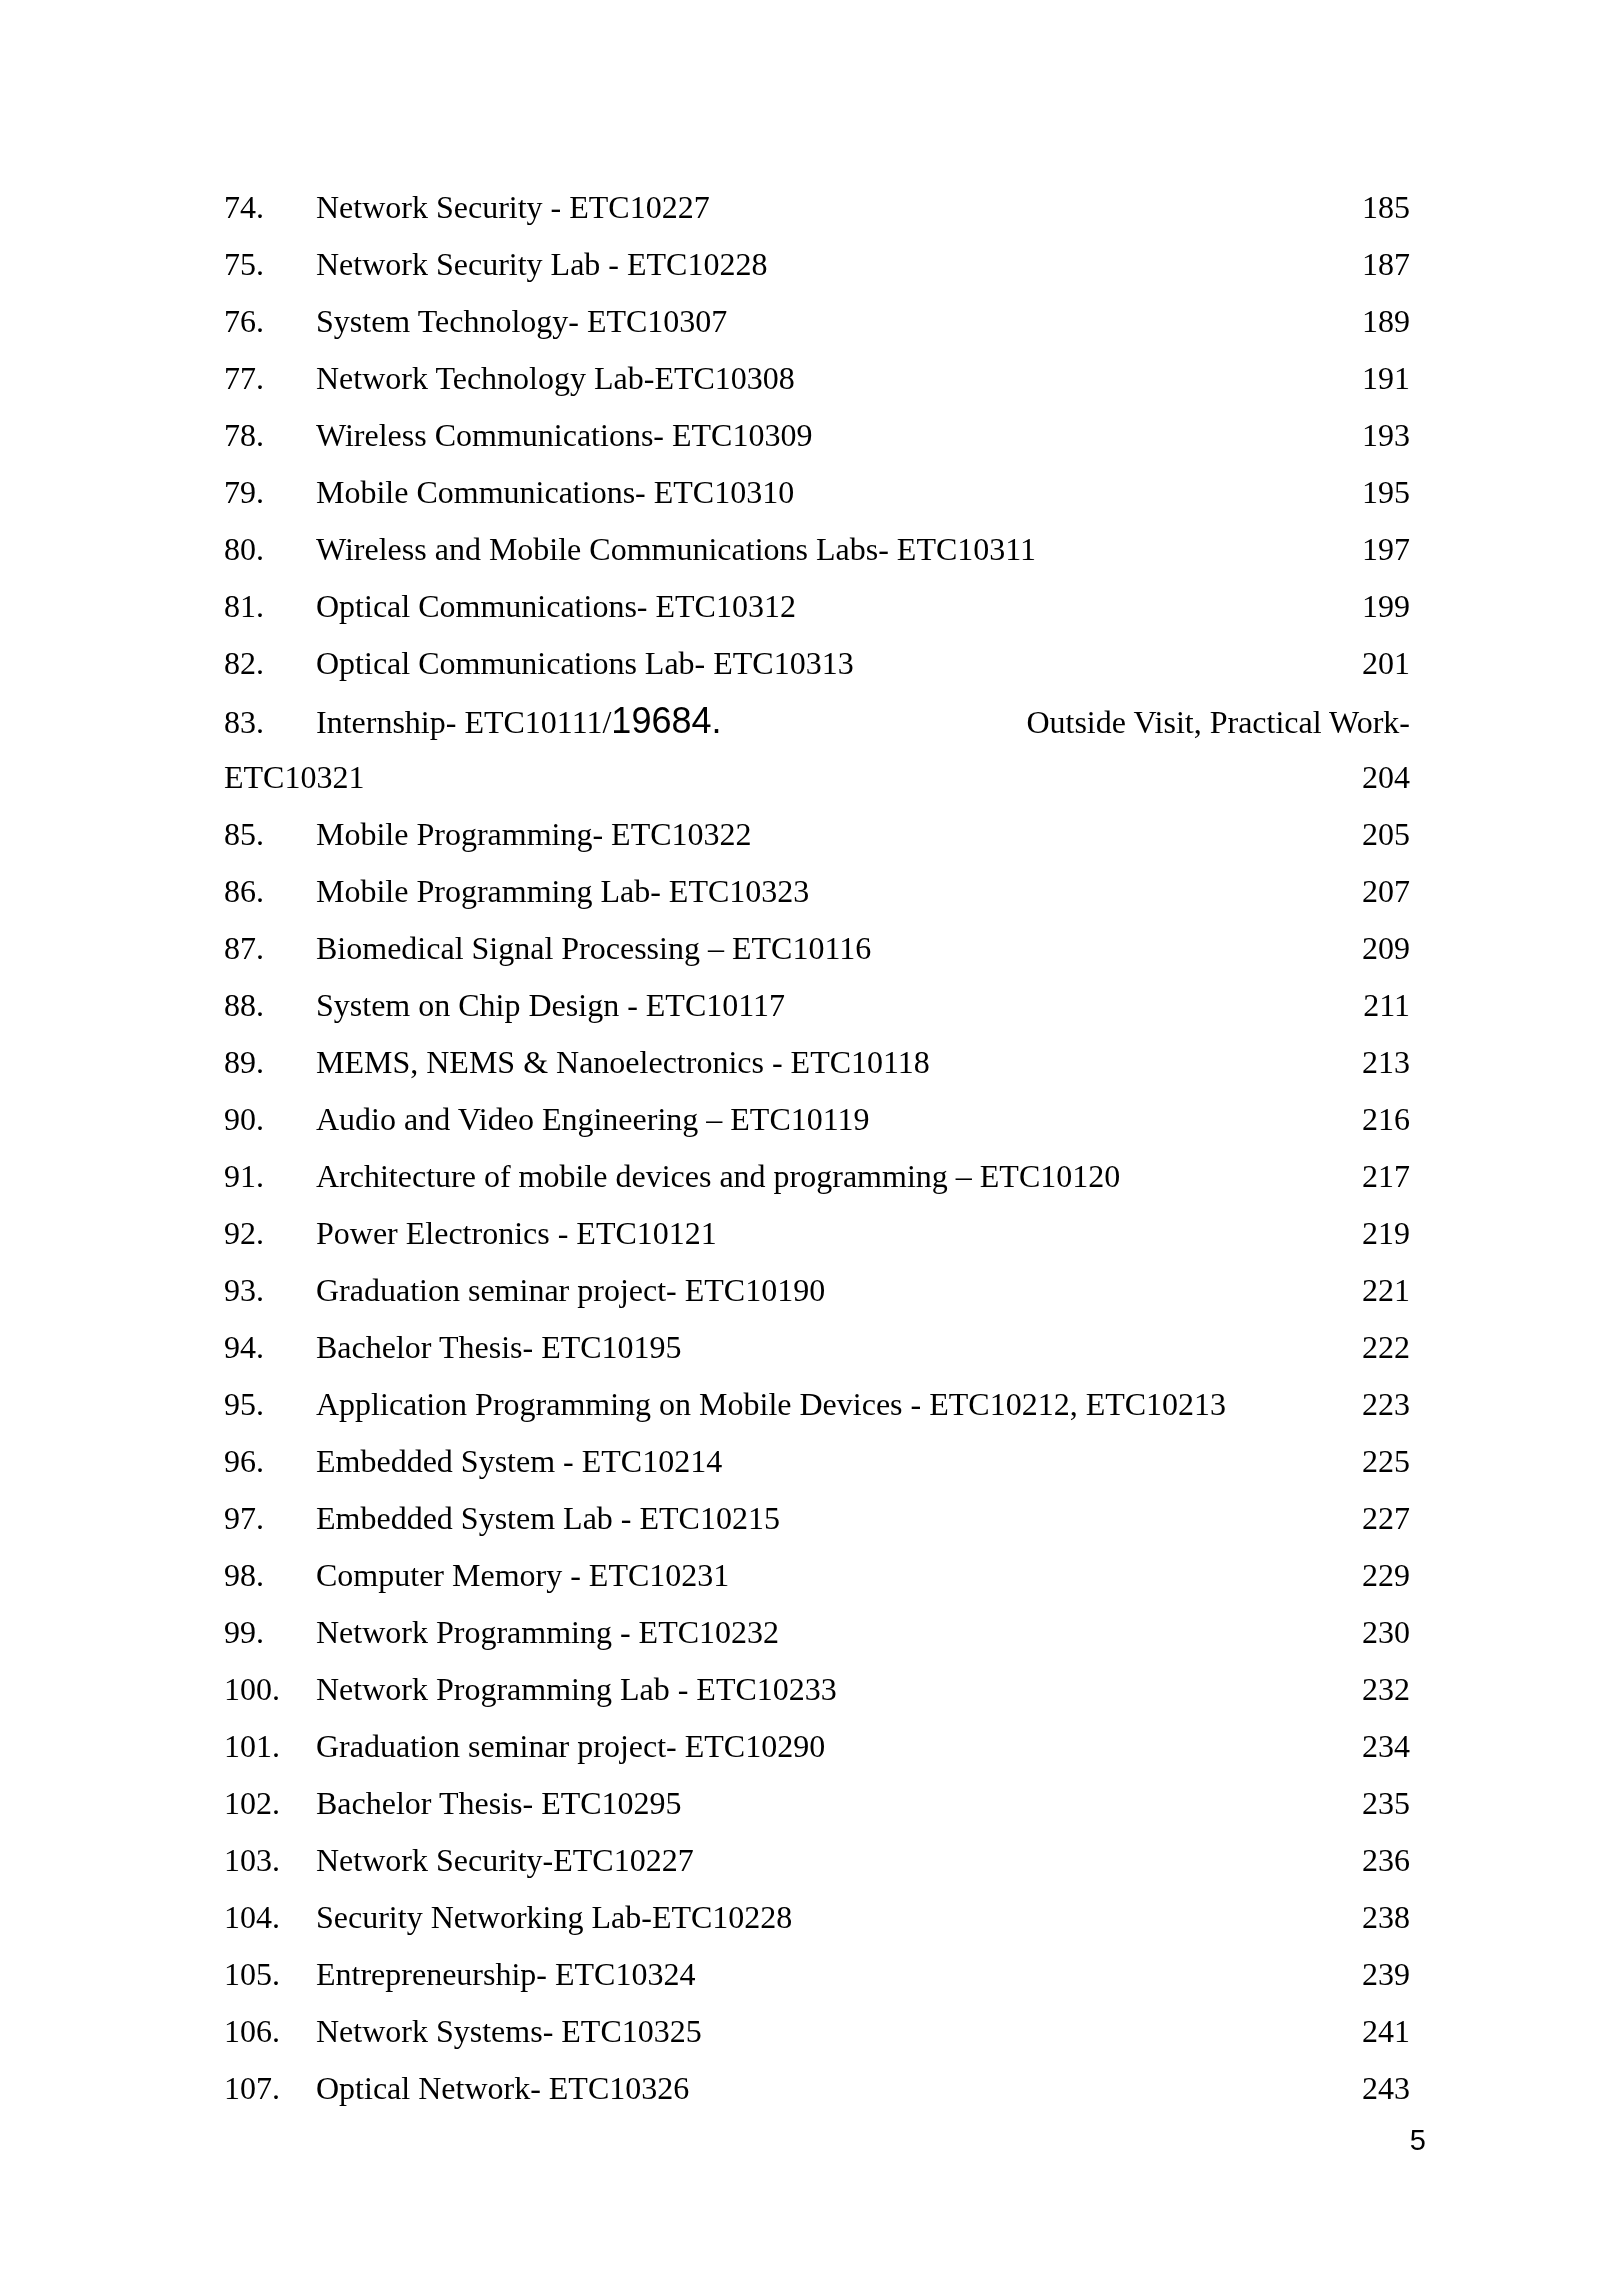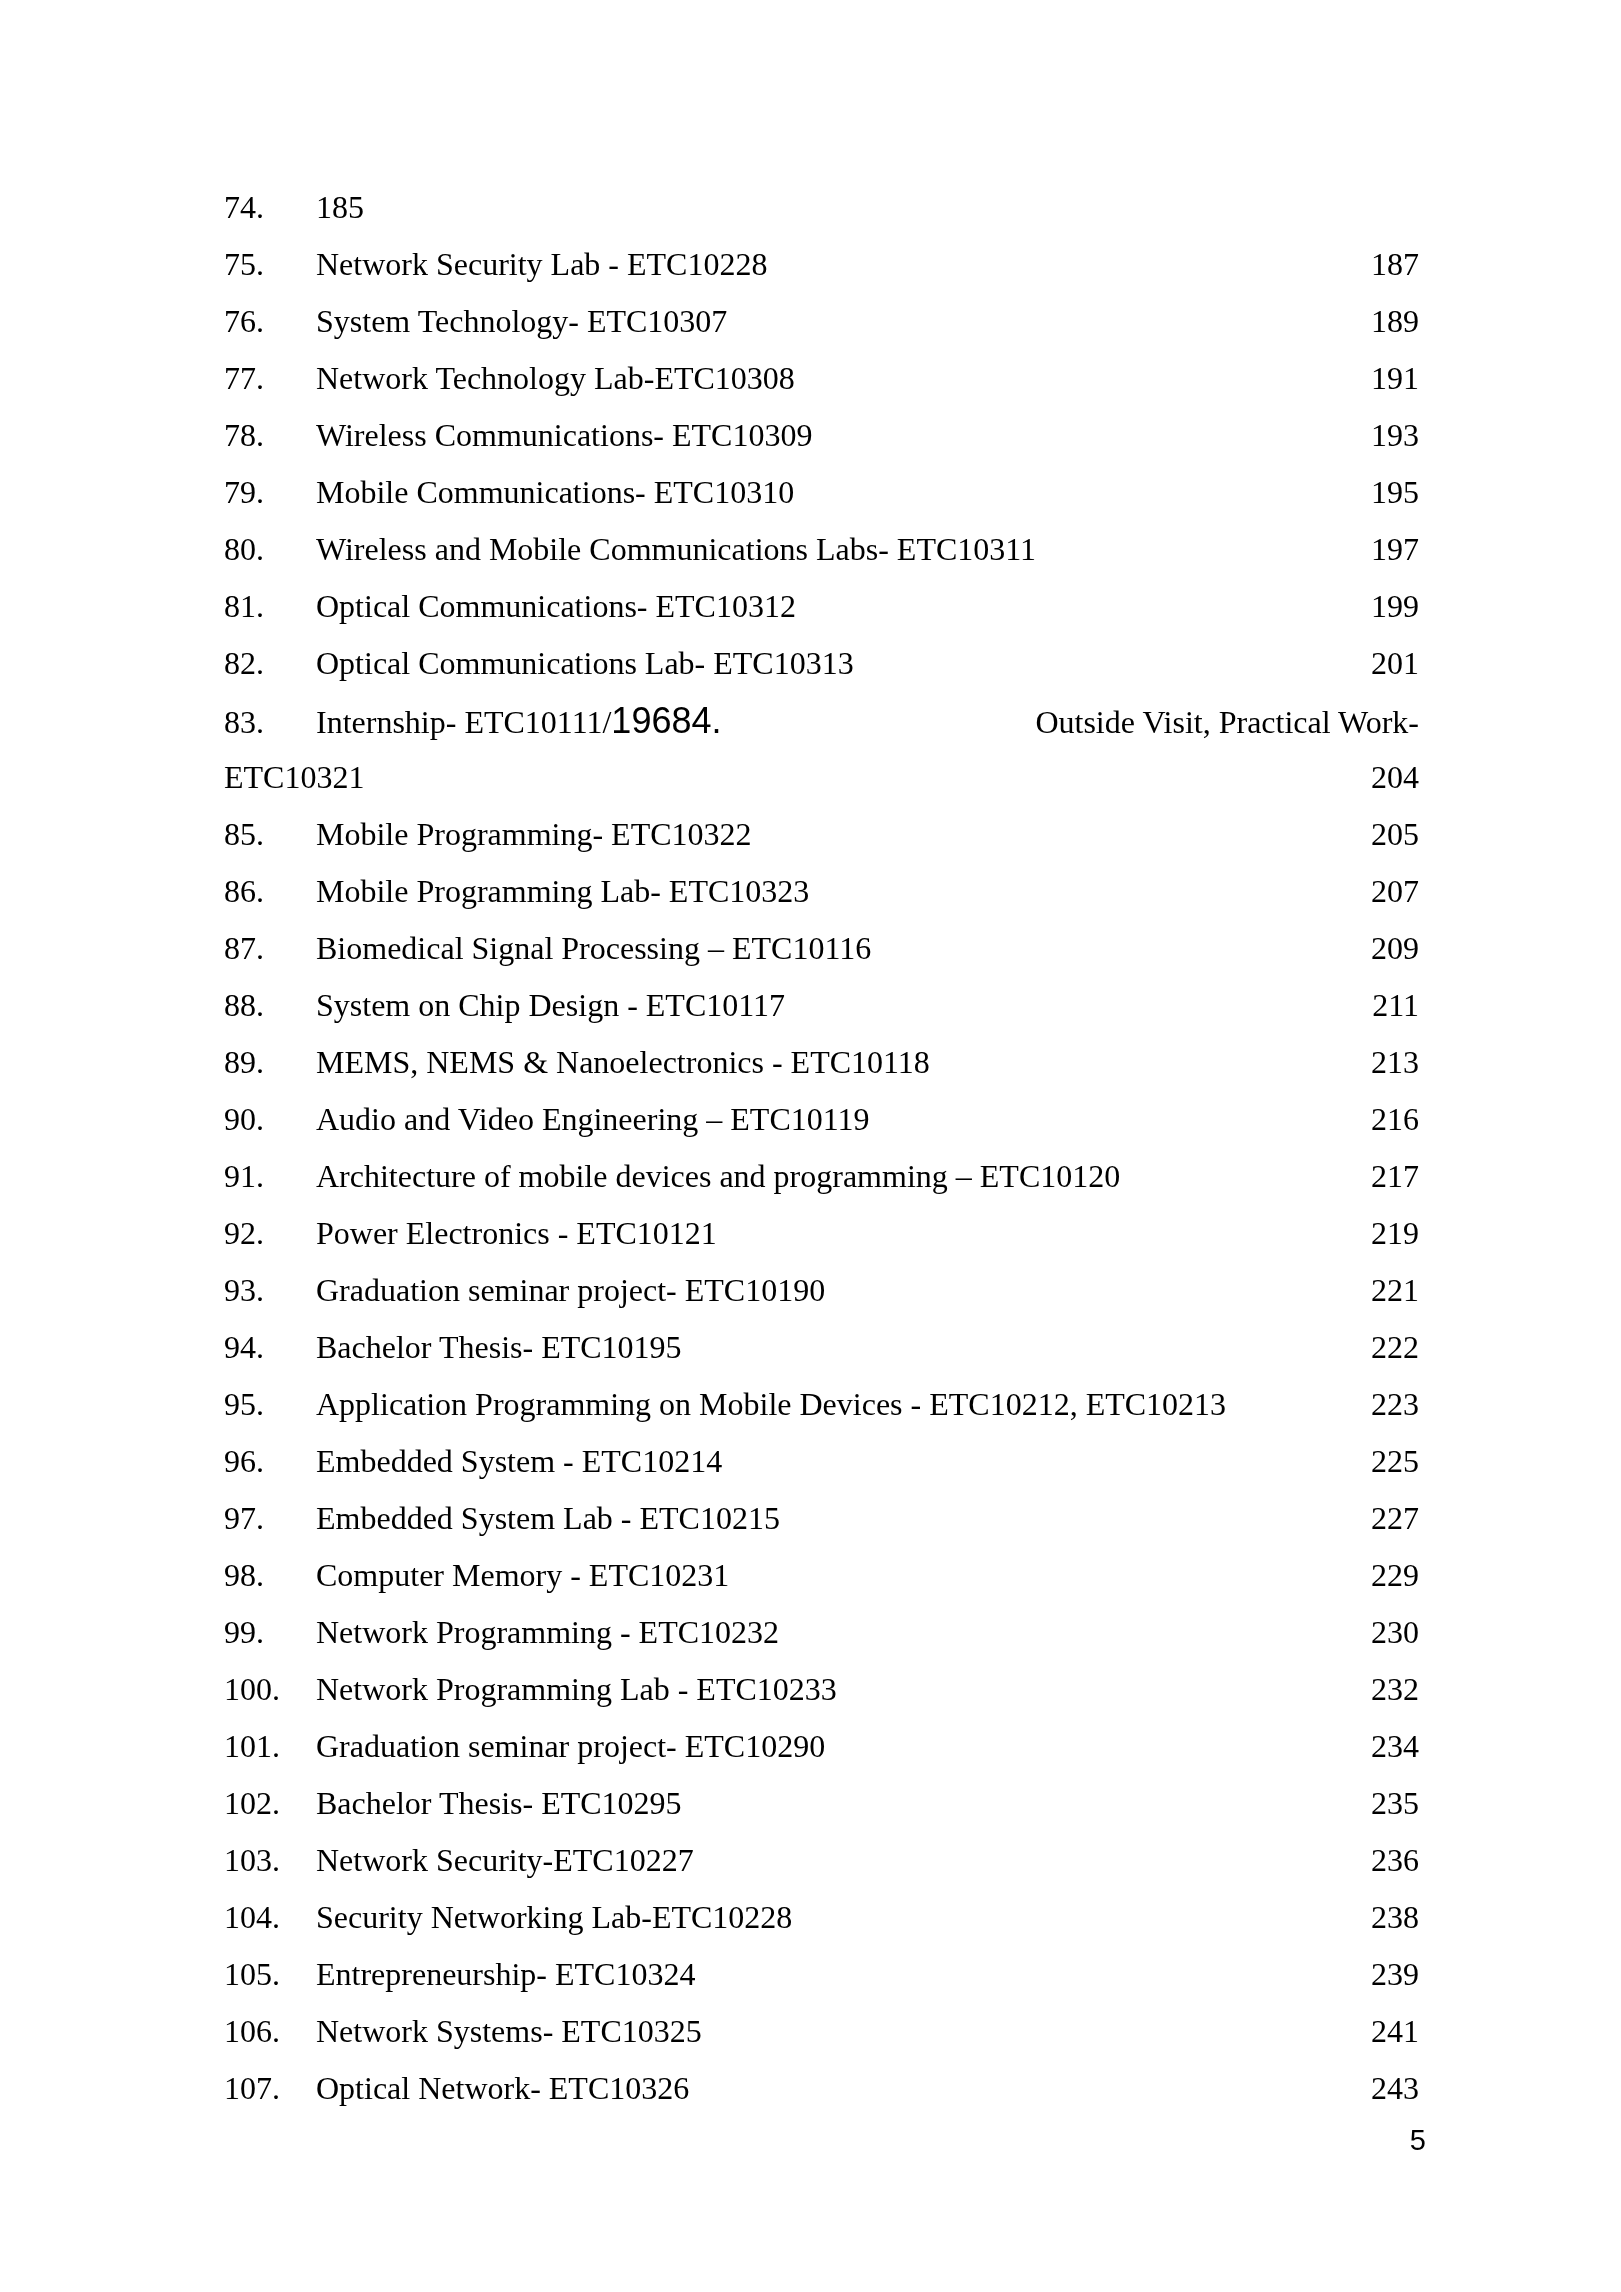--- a/index.html
+++ b/index.html
@@ -12,21 +12,21 @@
     width: 1621px;
     height: 2293px;
     background: #ffffff;
     color: #000000;
     font-family: "Liberation Serif", "DejaVu Serif", serif;
     overflow: hidden;
   }
   .toc {
     position: absolute;
     left: 224px;
-    right: 202px;
+    right: 211px;
     top: 179px;
   }
   .toc-row {
     display: flex;
     align-items: baseline;
     height: 57px;
     line-height: 57px;
     font-size: 32px;
     white-space: nowrap;
   }
@@ -72,20 +72,21 @@
     color: #000000;
   }
 </style>
 </head>
 <body>
 
 <div class="page">
   <div class="toc" id="toc">
       <div class="toc-row">
         <span class="num">74.</span>
+        <span class="title">Network Security - ETC10227</span>
         <span class="pageno">185</span>
       </div>
       <div class="toc-row">
         <span class="num">75.</span>
         <span class="title">Network Security Lab - ETC10228</span>
         <span class="pageno">187</span>
       </div>
       <div class="toc-row">
         <span class="num">76.</span>
         <span class="title">System Technology- ETC10307</span>

